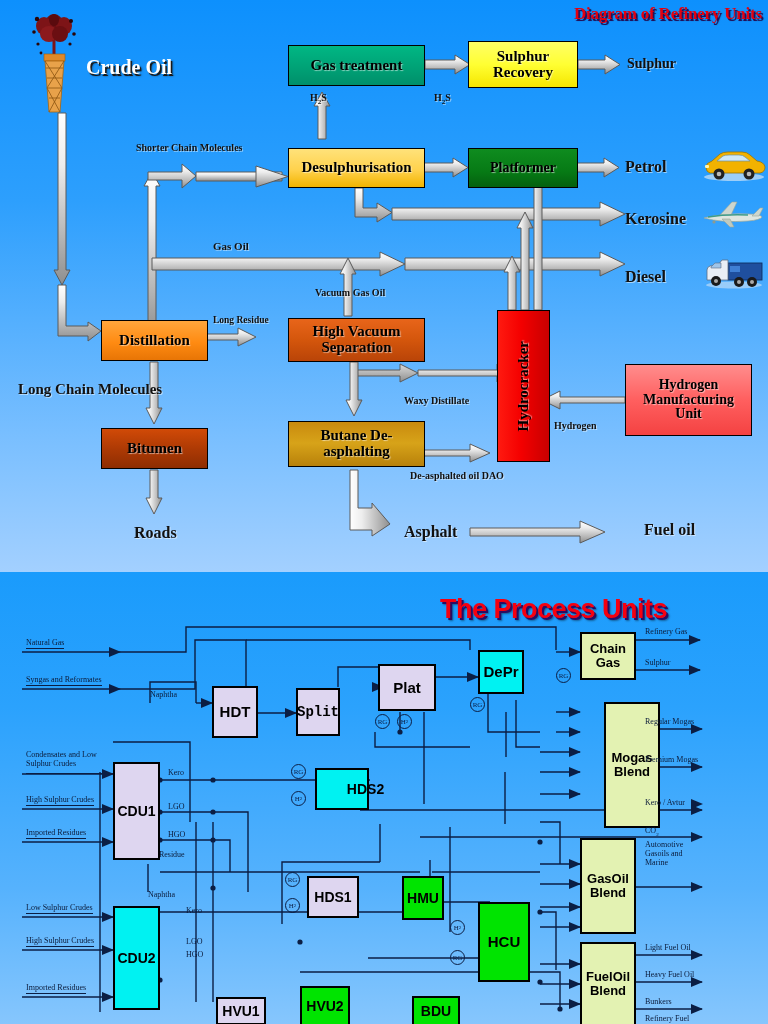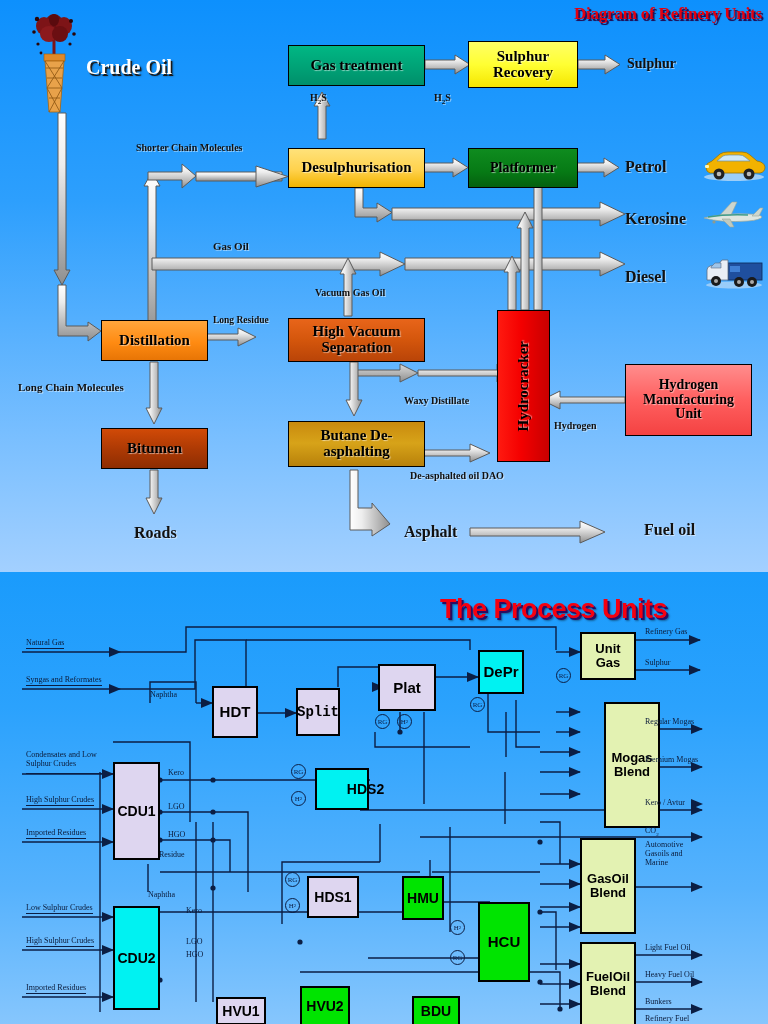--- a/index.html
+++ b/index.html
@@ -256,21 +256,21 @@
                 background:linear-gradient(180deg,#ff8d8d 0%,#ff5f5f 50%,#f44242 100%);">
       <span>Hydrogen Manufacturing Unit</span>
     </div>
 
     <div class="lbl small" style="left:310px; top:92px;">H<sub style="font-size:7px">2</sub>S</div>
     <div class="lbl small" style="left:434px; top:92px;">H<sub style="font-size:7px">2</sub>S</div>
     <div class="lbl small" style="left:136px; top:142px; font-size:10px;">Shorter Chain Molecules</div>
     <div class="lbl small" style="left:213px; top:240px; font-size:11px;">Gas Oil</div>
     <div class="lbl small" style="left:315px; top:287px; font-size:10px;">Vacuum Gas Oil</div>
     <div class="lbl small" style="left:213px; top:315px; font-size:9.5px;">Long Residue</div>
-    <div class="lbl small" style="left:18px; top:381px; font-size:11px;text-align:center;">Long Chain Molecules</div>
+    <div class="lbl small" style="left:18px; top:381px; font-size:15px;text-align:center;">Long Chain Molecules</div>
     <div class="lbl small" style="left:404px; top:395px; font-size:10px;">Waxy Distillate</div>
     <div class="lbl small" style="left:410px; top:470px; font-size:10px;">De-asphalted oil  DAO</div>
     <div class="lbl small" style="left:554px; top:420px; font-size:10px;">Hydrogen</div>
 
     <div class="lbl med" style="left:627px; top:56px; font-size:14px;">Sulphur</div>
     <div class="lbl big" style="left:625px; top:158px; font-size:16px;">Petrol</div>
     <div class="lbl big" style="left:625px; top:210px; font-size:16px;">Kerosine</div>
     <div class="lbl big" style="left:625px; top:268px; font-size:16px;">Diesel</div>
     <div class="lbl big" style="left:134px; top:524px; font-size:16px;">Roads</div>
     <div class="lbl big" style="left:404px; top:523px; font-size:16px;">Asphalt</div>
@@ -487,21 +487,21 @@
     <div class="u2" style="left:216px; top:425px; width:50px; height:28px; background:#ded6f0; font-size:14px;">
       <span>HVU1</span>
     </div>
     <div class="u2" style="left:300px; top:414px; width:50px; height:40px; background:#00e400; font-size:14px;">
       <span>HVU2</span>
     </div>
     <div class="u2" style="left:412px; top:424px; width:48px; height:30px; background:#00e400; font-size:14px;">
       <span>BDU</span>
     </div>
     <div class="u2" style="left:580px; top:60px; width:56px; height:48px; background:#e3f2b2; font-size:13px;">
-      <span style="white-space:pre-line">Unit
+      <span style="white-space:pre-line">Chain
 Gas</span>
     </div>
     <div class="u2" style="left:604px; top:130px; width:56px; height:126px; background:#e3f2b2; font-size:13px;">
       <span style="white-space:pre-line">Mogas
 Blend</span>
     </div>
     <div class="u2" style="left:580px; top:266px; width:56px; height:96px; background:#e3f2b2; font-size:13px;">
       <span style="white-space:pre-line">GasOil
 Blend</span>
     </div>

